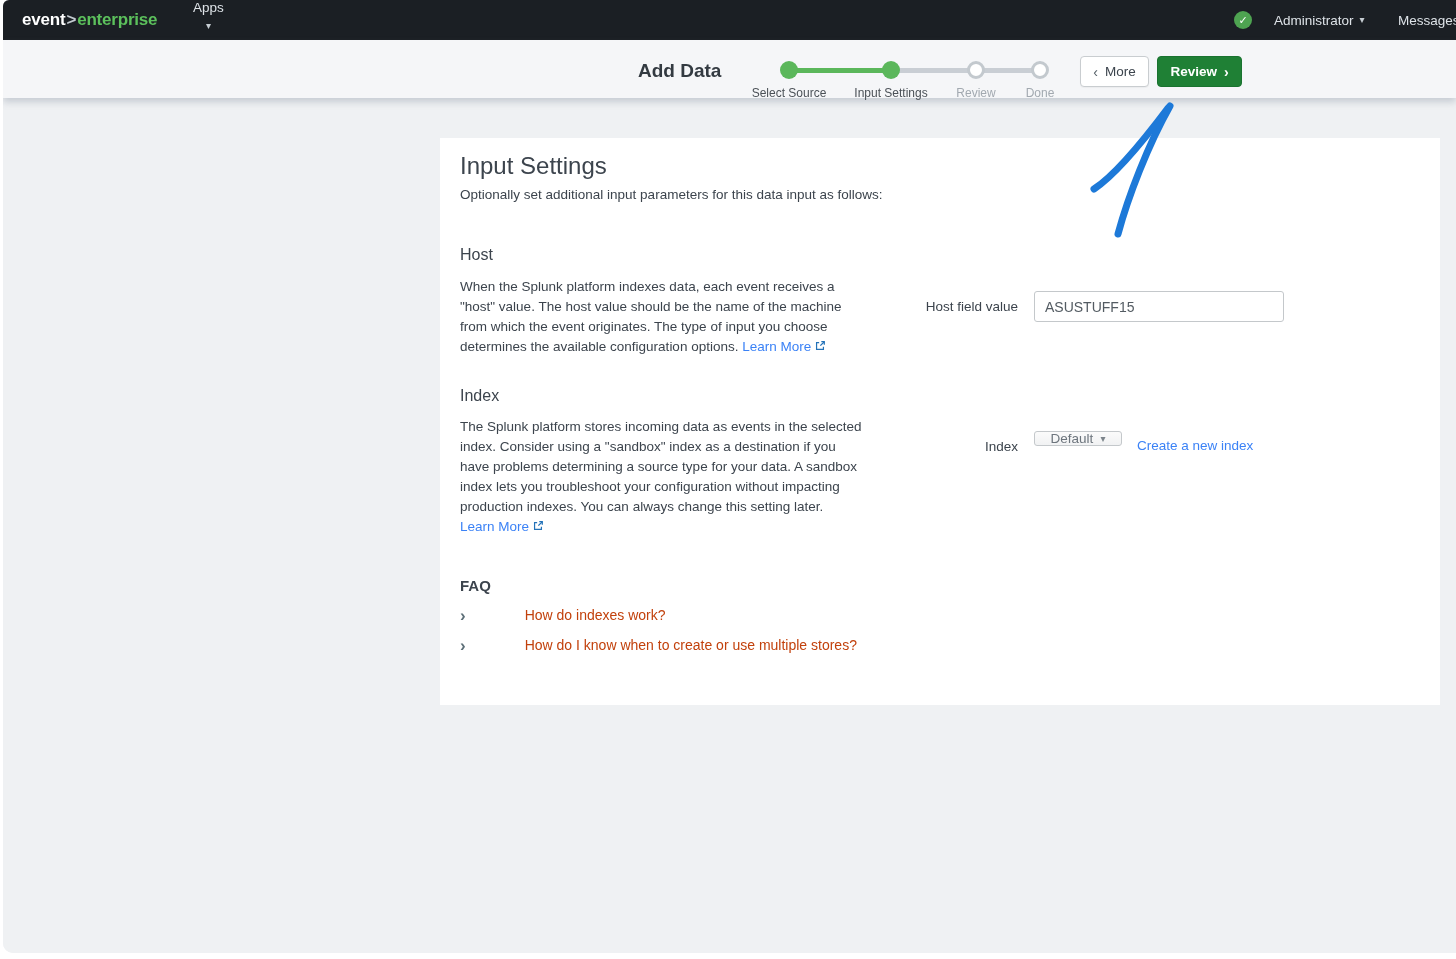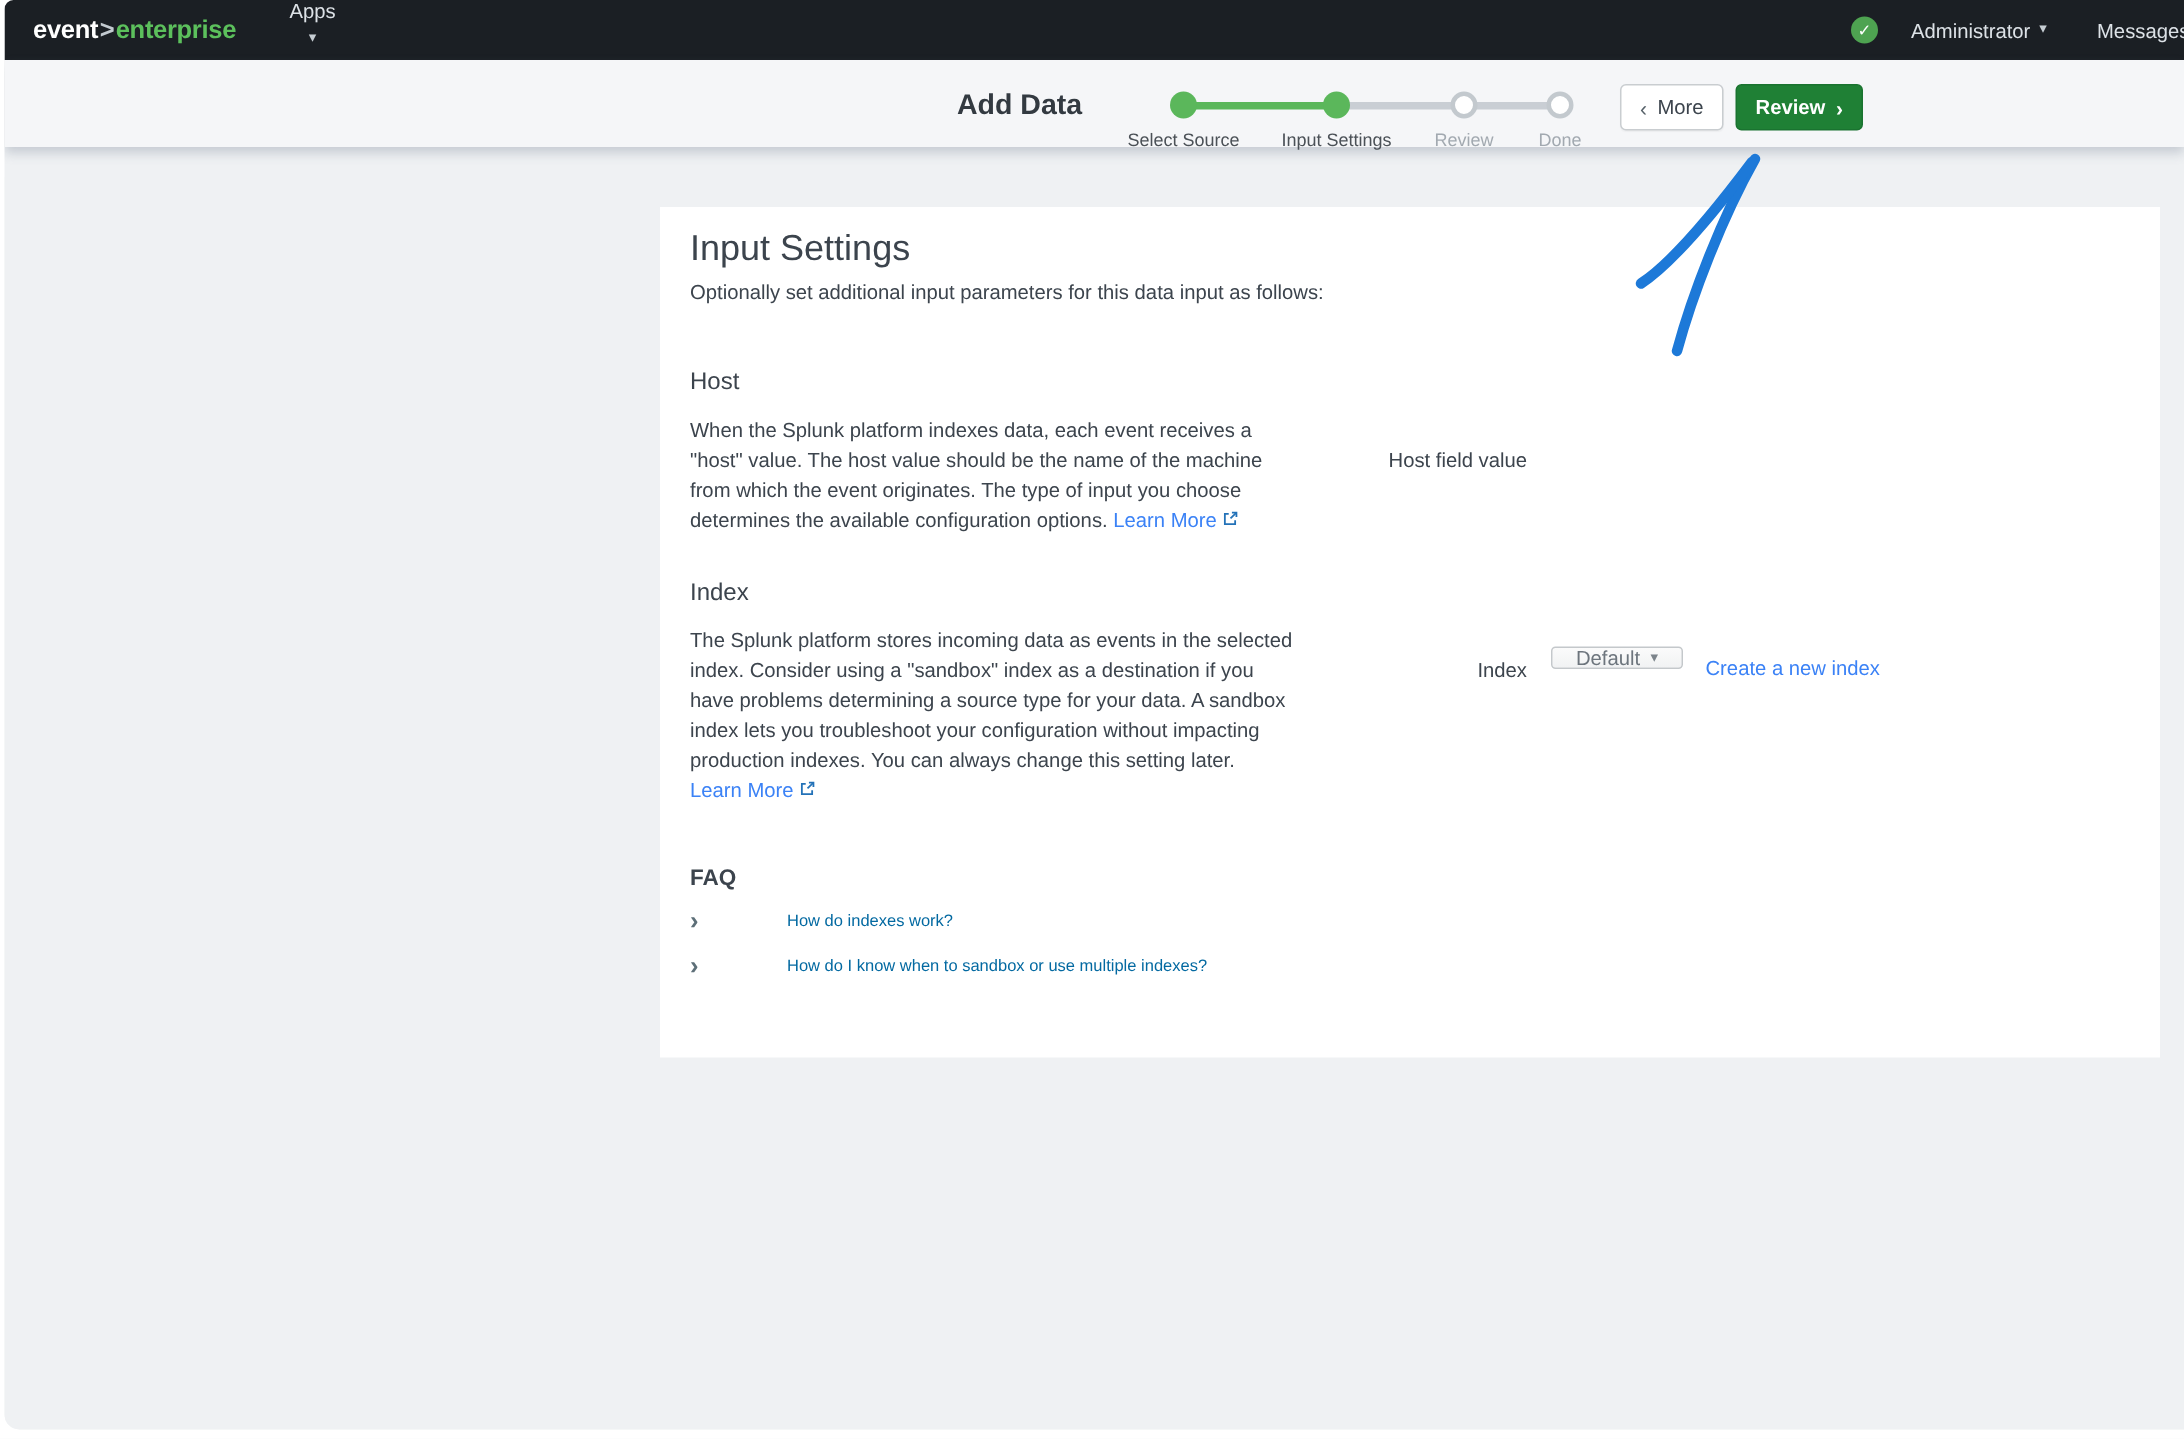--- a/index.html
+++ b/index.html
@@ -62,21 +62,21 @@
                 font-family:"Liberation Sans","DejaVu Sans",sans-serif; background:#fff; }
   .dropdown { position:absolute; left:594px; width:88px; height:15px; border:1px solid #c4c8cb;
               border-radius:3px; background:linear-gradient(#fbfbfb,#f1f2f3); color:#6d757d;
               font-size:13.5px; display:flex; align-items:center; justify-content:center; gap:7px; cursor:pointer; }
   .dropdown .caret { color:#7c848b; }
   .inline-link { position:absolute; font-size:13.5px; }
 
   .faq-heading { position:absolute; left:20px; font-size:15px; font-weight:bold; color:#3c444d; }
   .faq-item { position:absolute; left:20px; display:flex; align-items:center; gap:11px; cursor:pointer; }
   .faq-chevron { color:#5d6f78; font-size:17px; line-height:13px; font-weight:bold; }
-  .faq-text { font-size:11px; color:#0369a1;padding-left:48px; }
+  .faq-text { font-size:14px; color:#c2410c;padding-left:48px; }
 
   .annotation-arrow { position:absolute; left:1047px; top:85px; z-index:5; pointer-events:none; }
 </style>
 </head>
 <body>
 
 <div class="app">
   <div class="chrome">
 
     <div class="topbar">
@@ -139,20 +139,21 @@
         <div class="section-heading" style="top:108px;">Host</div>
         <div class="section-desc" style="top:139px;">
           <span>When the Splunk platform indexes data, each event receives a "host" value. The host value should be the name of the machine from which the event originates. The type of input you choose determines the available configuration options.</span>
           <span class="link"><span>Learn More</span><span class="ext-icon"><svg width="12" height="12" viewBox="0 0 14 14">
                   <path d="M6 3H3v8h8V8" fill="none" stroke="currentColor" stroke-width="1.4"></path>
                   <path d="M8.5 2H12v3.5" fill="none" stroke="currentColor" stroke-width="1.4"></path>
                   <path d="M12 2L7.4 6.6" fill="none" stroke="currentColor" stroke-width="1.4"></path>
                 </svg></span></span>
         </div>
         <div class="field-label" style="left:418px; top:161px;">Host field value</div>
+        <input class="text-input" style="top: 153px;" type="text" value="ASUSTUFF15">
 
         <div class="section-heading" style="top:249px;">Index</div>
         <div class="section-desc" style="top:279px;">
           <span>The Splunk platform stores incoming data as events in the selected index. Consider using a "sandbox" index as a destination if you have problems determining a source type for your data. A sandbox index lets you troubleshoot your configuration without impacting production indexes. You can always change this setting later.</span>
           <span class="link"><span>Learn More</span><span class="ext-icon"><svg width="12" height="12" viewBox="0 0 14 14">
                   <path d="M6 3H3v8h8V8" fill="none" stroke="currentColor" stroke-width="1.4"></path>
                   <path d="M8.5 2H12v3.5" fill="none" stroke="currentColor" stroke-width="1.4"></path>
                   <path d="M12 2L7.4 6.6" fill="none" stroke="currentColor" stroke-width="1.4"></path>
                 </svg></span></span>
         </div>
@@ -163,21 +164,21 @@
         </div>
         <a class="link inline-link" style="left:697px; top:300px;">Create a new index</a>
 
         <div class="faq-heading" style="top:439px;">FAQ</div>
         <div class="faq-item" style="top:469px;">
           <span class="faq-chevron">›</span>
           <span class="faq-text">How do indexes work?</span>
         </div>
         <div class="faq-item" style="top:499px;">
           <span class="faq-chevron">›</span>
-          <span class="faq-text">How do I know when to sandbox or use multiple indexes?</span>
+          <span class="faq-text">How do I know when to create or use multiple stores?</span>
         </div>
 
       </div>
     </div>
 
     <svg class="annotation-arrow" width="160" height="170" viewBox="0 0 160 170">
       <path d="M 68 149 C 78 112, 98 60, 120 21" fill="none" stroke="#1d79d8" stroke-width="7" stroke-linecap="round"></path>
       <path d="M 44 104 Q 70 87, 118 23" fill="none" stroke="#1d79d8" stroke-width="7" stroke-linecap="round"></path>
     </svg>
 

